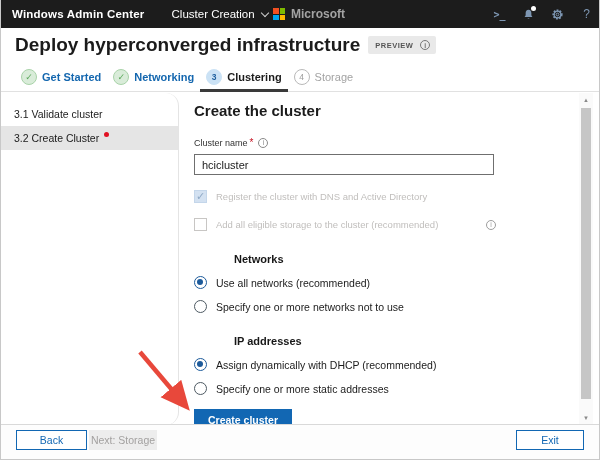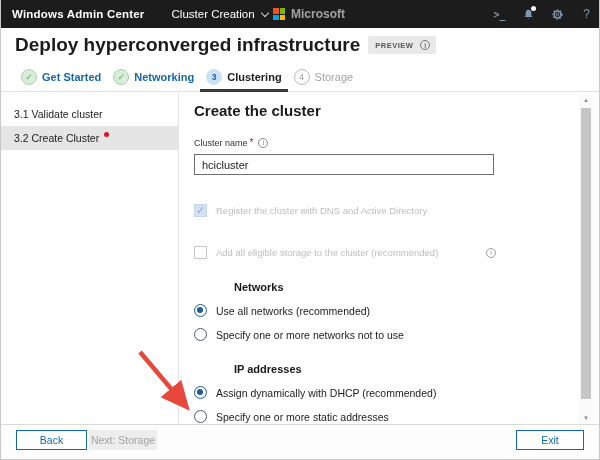--- a/index.html
+++ b/index.html
@@ -34,38 +34,38 @@
   .step-circle { width:16px; height:16px; border-radius:50%; font-size:8.5px; display:flex; align-items:center; justify-content:center; flex:0 0 auto; }
   .step.done .step-circle { background:#d9ecd9; border:1px solid #a9d3a9; color:#5ba75b; font-size:9px; }
   .step.done .step-label { color:#1467af; font-weight:bold; font-size:11px; }
   .step.current .step-circle { background:#cbe2f5; border:1px solid #cbe2f5; color:#1f5f9e; font-weight:bold; }
   .step.current .step-label { color:#1b1b1b; font-weight:bold; font-size:11px; }
   .step.current::after { content:""; position:absolute; left:0; right:0; bottom:-1px; height:3px; background:#3a3a3a; }
   .step.todo .step-circle { background:#fff; border:1px solid #b9b9b9; color:#9b9b9b; }
   .step.todo .step-label { color:#a3a3a3; font-size:11px; }
 
   
-  .leftnav { position:absolute; top:93px; left:0; width:178px; height:332px; border-right:1px solid #e4e4e4; background:#fff; padding-top:9px; }
+  .leftnav { position:absolute; top:93px; left:0; width:178px; height:332px; border-right:1px solid #e4e4e4; background:#fff; padding-top:9px;border-radius:13px; }
   .nav-item { height:24px; display:flex; align-items:center; padding-left:13px; font-size:10.5px; color:#1b1b1b; cursor:pointer; }
   .nav-item.selected { background:#e5e5e5; }
   .alert-dot { width:5px; height:5px; border-radius:50%; background:#e11123; margin-left:5px; position:relative; top:-4px; }
 
   
   .content { position:absolute; top:93px; left:179px; width:392px; height:332px; background:#fff; padding:9px 0 0 14px; }
   .content h2 { font-size:15px; font-weight:bold; color:#1b1b1b; }
   .field-label { margin-top:18px; font-size:9px; color:#333; display:flex; align-items:center; gap:2px; }
   .req { color:#c50f1f; font-size:10px; }
   .info-icon { width:10px; height:10px; border:1px solid #8a8a8a; border-radius:50%; color:#8a8a8a; font-size:7px; display:inline-flex; align-items:center; justify-content:center; margin-left:3px; font-style:normal; }
   .info-icon::before { content:"i"; }
   .text-input { margin-top:6px; width:300px; height:21px; border:1px solid #6f6f6f; font-size:11px; color:#1b1b1b; padding:0 7px; font-family:inherit; }
   .advanced { margin-top:14px; display:flex; align-items:center; gap:9px; cursor:pointer; }
   .chev-up { width:10px; height:10px; position:relative; }
   .chev-up::before { content:""; position:absolute; left:1px; top:3px; width:6px; height:6px; border-left:1.6px solid #1267b3; border-top:1.6px solid #1267b3; transform:rotate(45deg); }
   .advanced .adv-label { font-size:11px; font-weight:bold; color:#252525; }
-  .cb-row { margin-top:29px; width:302px; display:flex; align-items:center; position:relative; }
+  .cb-row { margin-top:15px; width:302px; display:flex; align-items:center; position:relative; }
   .checkbox { width:13px; height:13px; flex:0 0 auto; margin-right:9px; position:relative; }
   .checkbox.checked-disabled { background:#d3e1f1; border:1px solid #c4d6ea; }
   .checkbox.checked-disabled::after { content:"✓"; position:absolute; left:1px; top:-1px; font-size:11px; color:#8fa9c6; }
   .checkbox.unchecked { background:#fff; border:1px solid #c8c6c4; }
   .cb-label { font-size:9.5px; color:#c0bebc; }
   .cb-row .info-icon { position:absolute; right:0; border-color:#9d9d9d; color:#9d9d9d; }
   .section-h { margin-top:22px; font-size:11px; font-weight:bold; color:#171717;padding-left:40px; }
   .radio-row { margin-top:11px; display:flex; align-items:center; }
   .radio { width:13px; height:13px; border-radius:50%; flex:0 0 auto; margin-right:9px; position:relative; }
   .radio.sel { border:1.5px solid #1d5b9b; }

